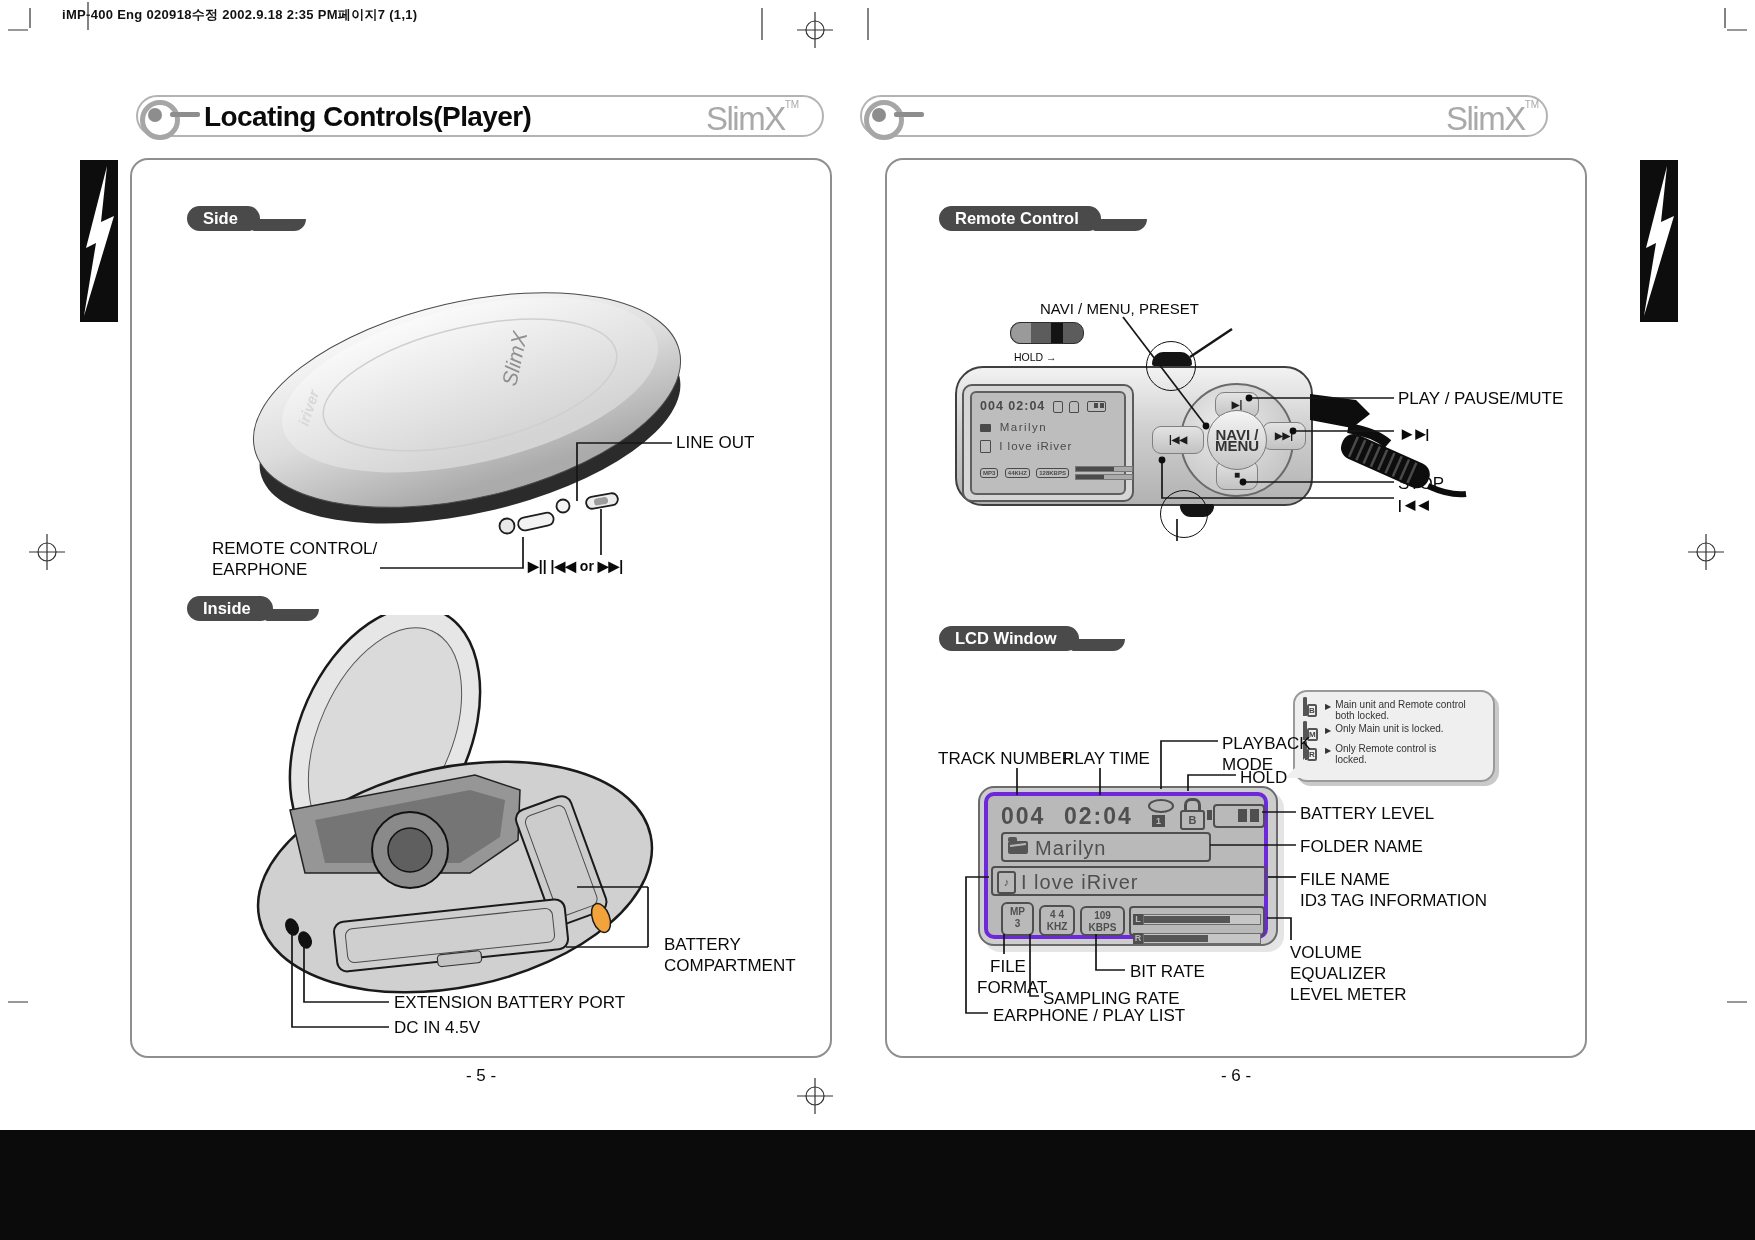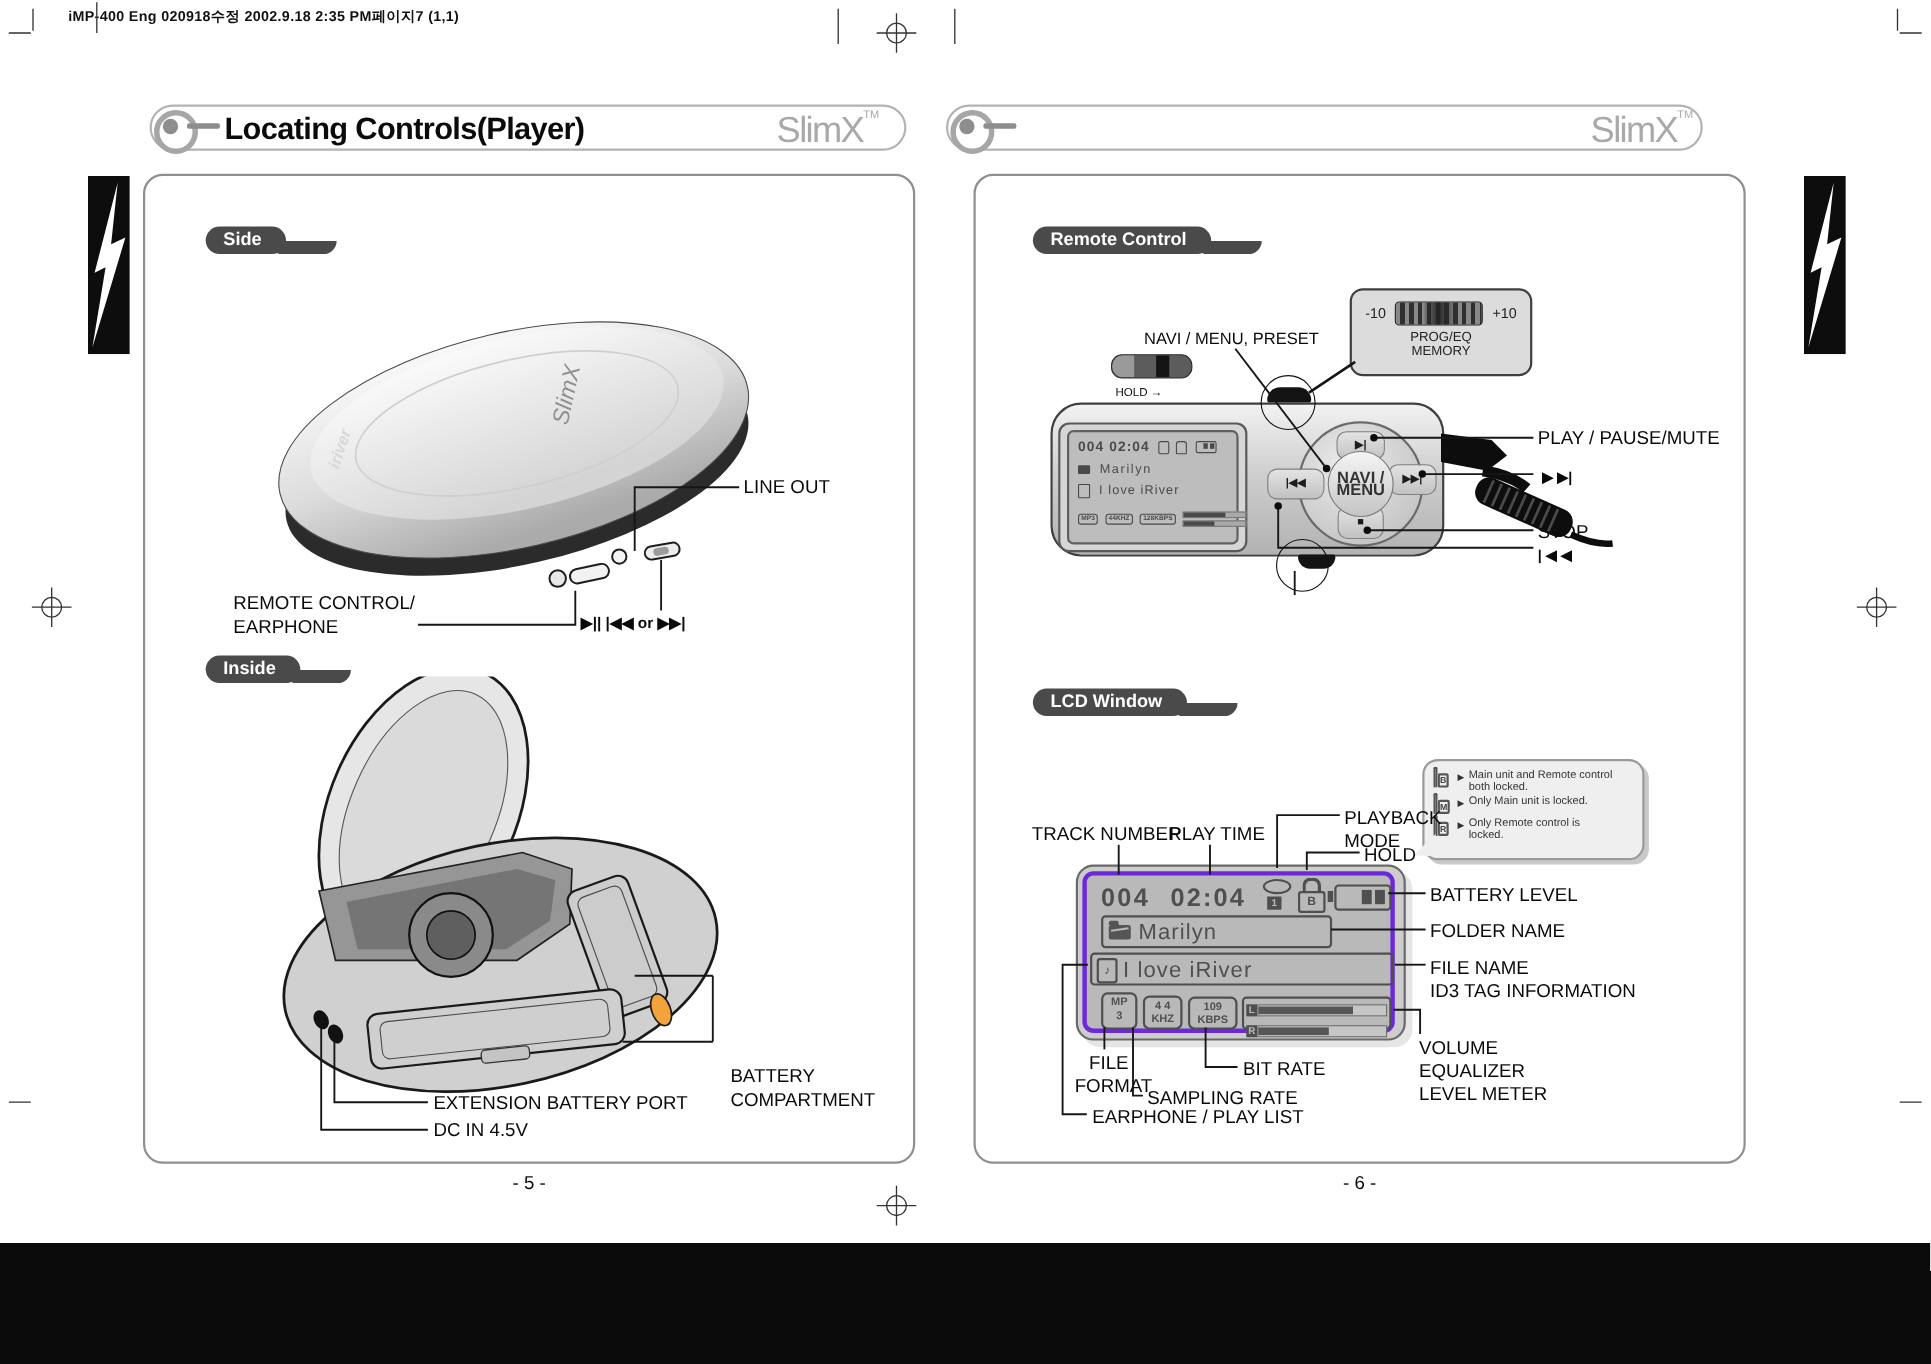--- a/index.html
+++ b/index.html
@@ -180,47 +180,38 @@
       <ellipse cx="85" cy="325" rx="6.5" ry="9" transform="rotate(-25 85 325)" fill="#111"></ellipse>
     </svg>
   </div>
 
   <div class="lbl" style="left:676px;top:434px;">LINE OUT</div>
   <div class="lbl lh21" style="left:212px;top:538px;">
     <span style="display:block">REMOTE CONTROL/</span>
     <span style="display:block">EARPHONE</span>
   </div>
   <div class="lbl" style="left:528px;top:558px;font-size:14px;font-weight:bold;">▶||   |◀◀  or  ▶▶|</div>
-  <div class="lbl lh21" style="left:664px;top:934px;margin-top:34px;">
+  <div class="lbl lh21" style="left:664px;top:934px;">
     <span style="display:block">BATTERY</span>
     <span style="display:block">COMPARTMENT</span>
   </div>
   <div class="lbl" style="left:394px;top:994px;">EXTENSION BATTERY PORT</div>
   <div class="lbl" style="left:394px;top:1019px;">DC IN 4.5V</div>
   <div class="pagenum" style="left:131px;top:1066px;">- 5 -</div>
 
   <div class="titlebar" style="left:860px;"></div>
   <div class="ring" style="left:864px;top:100px;"></div>
   <div class="dot" style="left:872px;top:108px;"></div>
   <div class="dash" style="left:894px;top:112px;"></div>
   <div class="slimx" style="left:1446px;top:99px;"><span>SlimX</span><sup>TM</sup></div>
 
   <div class="card" style="left:885px;"></div>
   <div class="tab" style="left:939px;top:206px;"><span>Remote Control</span></div>
   <div class="tab" style="left:939px;top:626px;"><span>LCD Window</span></div>
 
-  <div class="graybox" style="left:1227px;top:262px;width:166px;height:80px;padding-top:10px;">
-    <span style="font-size:13px;vertical-align:middle;">-10</span>
-    <span class="wheel" style="width:78px;height:20px;margin:0 4px;"><span class="thumb"></span></span>
-    <span style="font-size:13px;vertical-align:middle;">+10</span>
-    <div style="font-size:12px;margin-top:4px;line-height:13px;">
-      <span style="display:block">PROG/EQ</span>
-      <span style="display:block">MEMORY</span>
-    </div>
-  </div>
 
   <div class="lbl" style="left:1040px;top:300px;font-size:15px;">NAVI / MENU, PRESET</div>
 
   <div class="hold-switch">
       <span class="cap"></span>
       <span class="blk"></span>
     </div>
   <div class="lbl" style="left:1014px;top:349px;font-size:10.5px;"><span>HOLD</span> <span>→</span></div>
 
   <div class="remote-body"></div>

